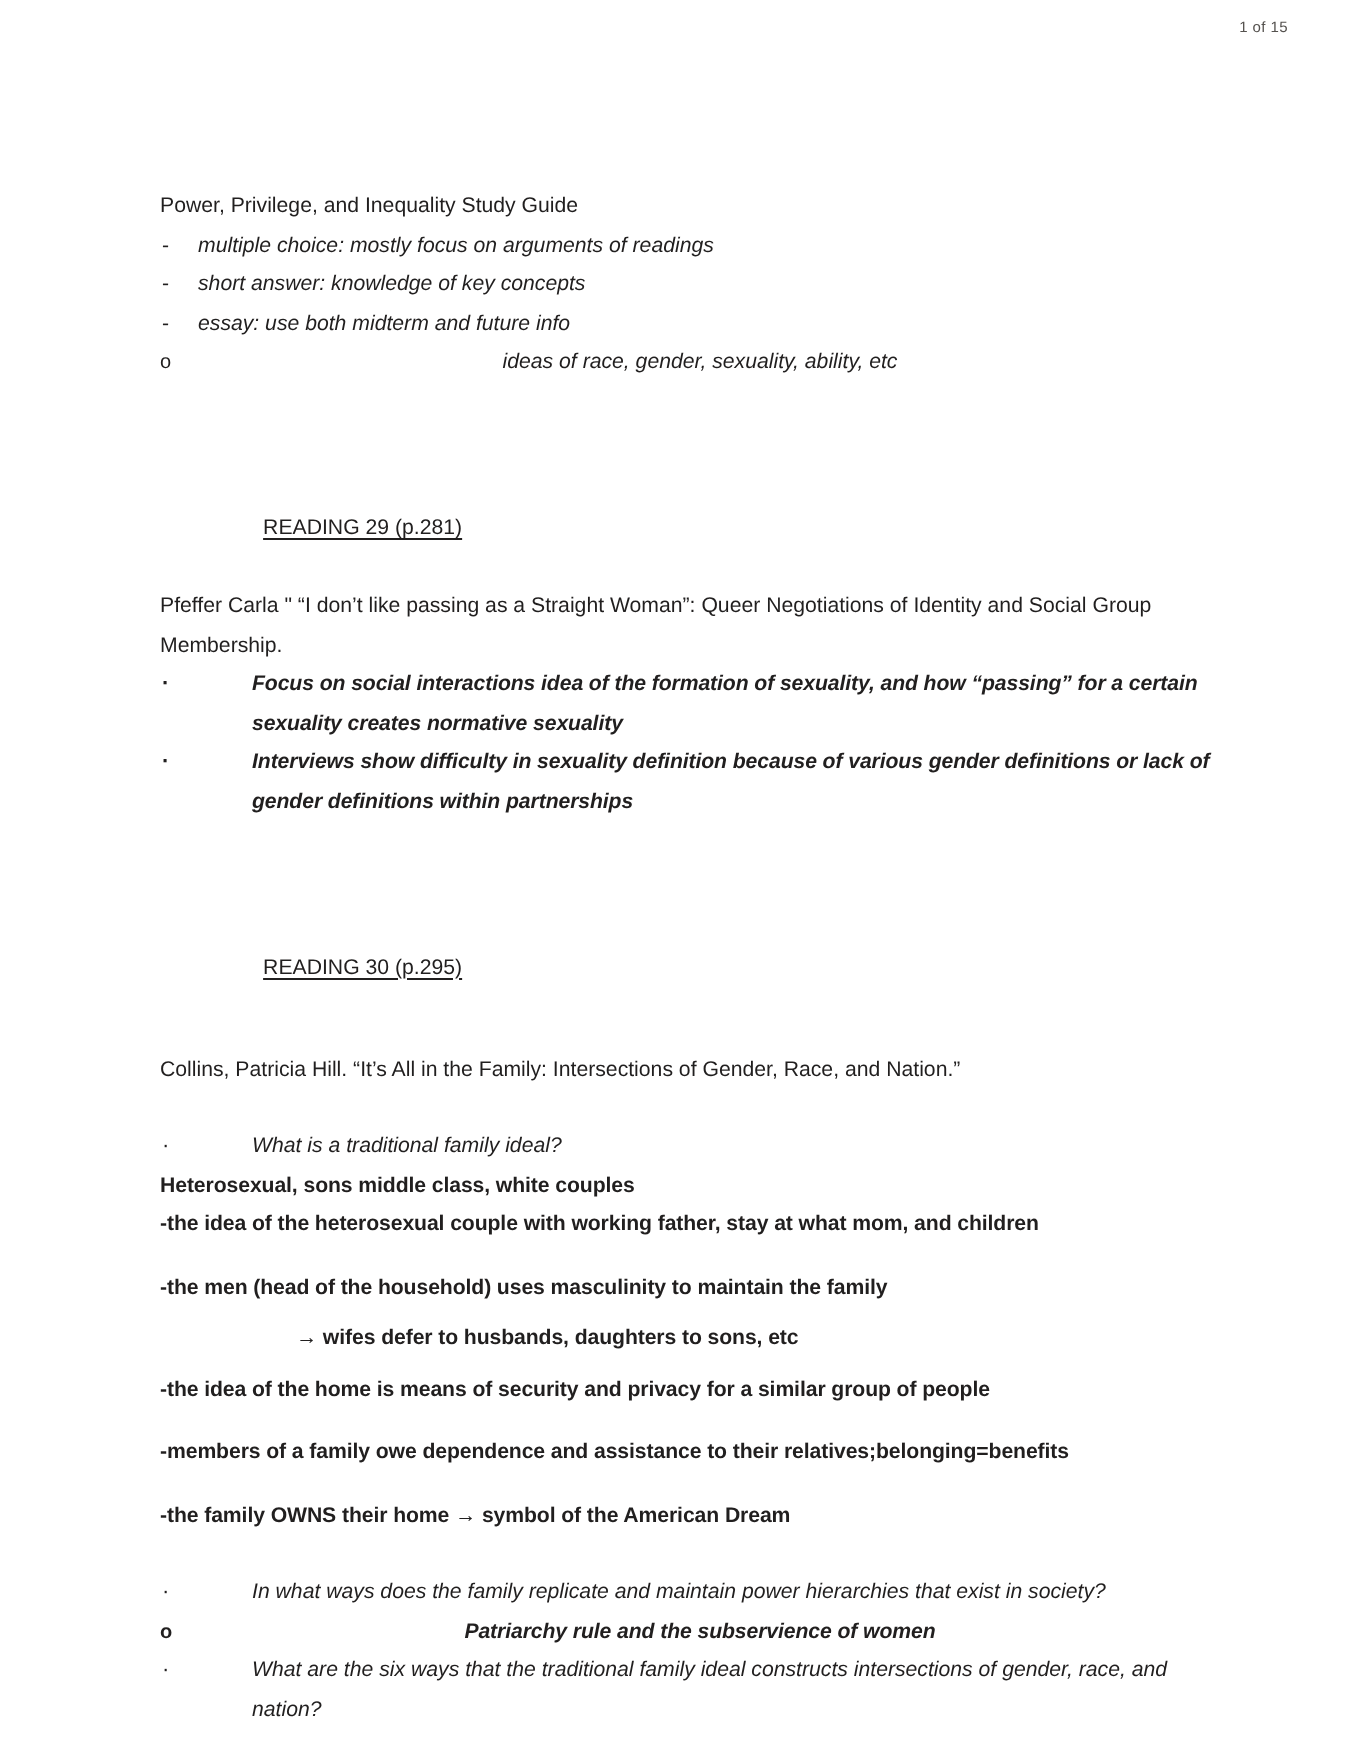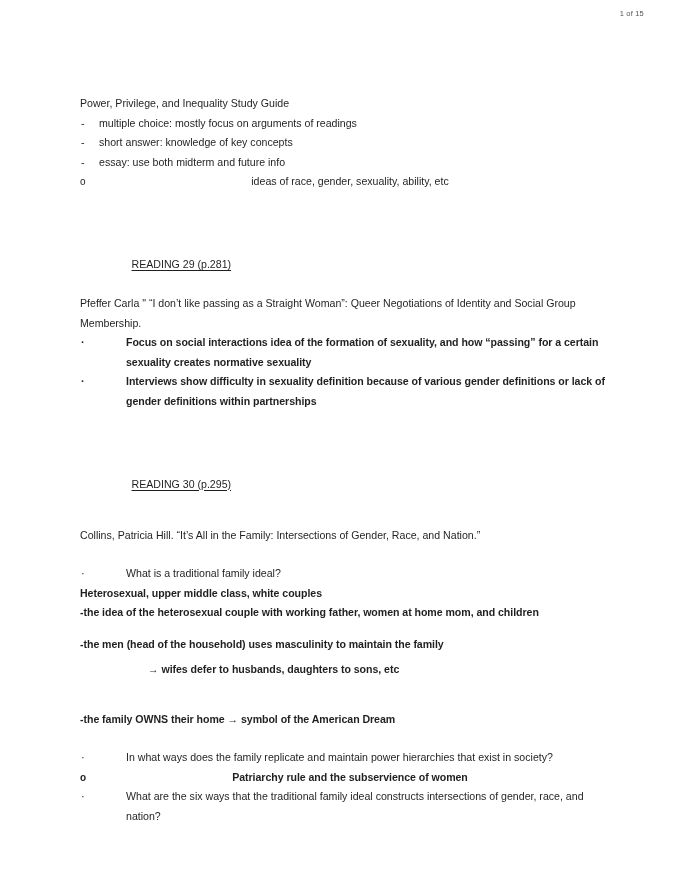--- a/index.html
+++ b/index.html
@@ -76,20 +76,21 @@
     top: 0;
     width: 14px;
     text-align: left;
     font-size: 10.6px;
     line-height: 19.5px;
   }
   .bullet-row .btext {
     display: block;
     white-space: pre-wrap;
     word-wrap: break-word;
+    font-style: italic;
   }
 
   
   .dash-row .marker { left: 1px; }
   .dash-row .btext  { margin-left: 19px; }
 
   
   .circle-row .marker { left: 0px; font-size: 10px; }
   .circle-row .btext  { margin-left: 12px; text-align: center; }
 
@@ -171,37 +172,39 @@
 
       <div class="line reg">Collins, Patricia Hill. “It’s All in the Family: Intersections of Gender, Race, and Nation.”</div>
 
       <div class="sp-m"></div>
 
       <div class="bullet-row dot-row">
         <span class="marker reg">·</span>
         <span class="btext reg">What is a traditional family ideal?</span>
       </div>
 
-      <div class="line bold">Heterosexual, upper middle class, white couples</div>
-
-      <div class="line bold">-the idea of the heterosexual couple with working father, women at home mom, and children</div>
+      <div class="line bold">Heterosexual, sons middle class, white couples</div>
+
+      <div class="line bold">-the idea of the heterosexual couple with working father, stay at what mom, and children</div>
 
       <div class="sp-s"></div>
 
       <div class="line bold">-the men (head of the household) uses masculinity to maintain the family</div>
 
       <div class="sp-xs"></div>
 
       <div class="line bold arrow-line">→ wifes defer to husbands, daughters to sons, etc</div>
 
       <div class="sp-xs"></div>
 
-
-      <div class="sp-s"></div>
-
+      <div class="line bold">-the idea of the home is means of security and privacy for a similar group of people</div>
+
+      <div class="sp-s"></div>
+
+      <div class="line bold">-members of a family owe dependence and assistance to their relatives;belonging=benefits</div>
 
       <div class="sp-s"></div>
 
       <div class="line bold">-the family OWNS their home → symbol of the American Dream</div>
 
       <div class="sp-m"></div>
 
       <div class="bullet-row dot-row">
         <span class="marker reg">·</span>
         <span class="btext reg">In what ways does the family replicate and maintain power hierarchies that exist in society?</span>

